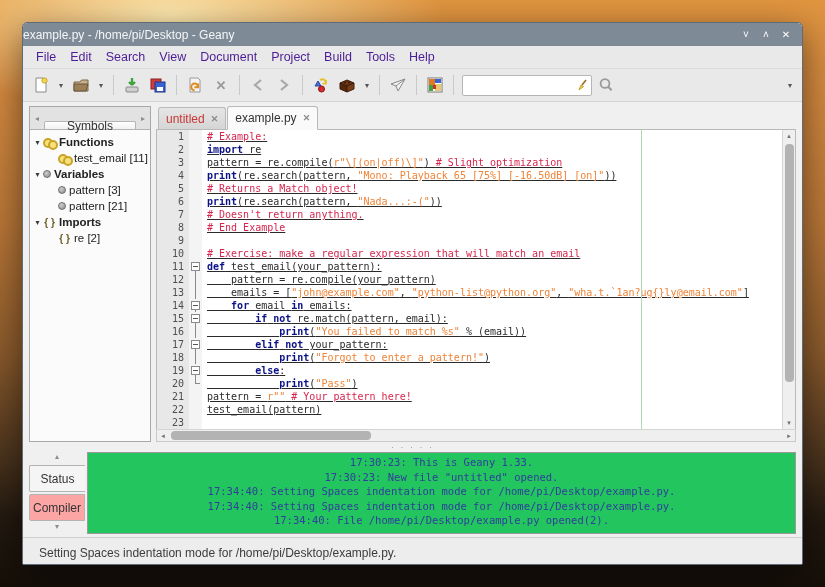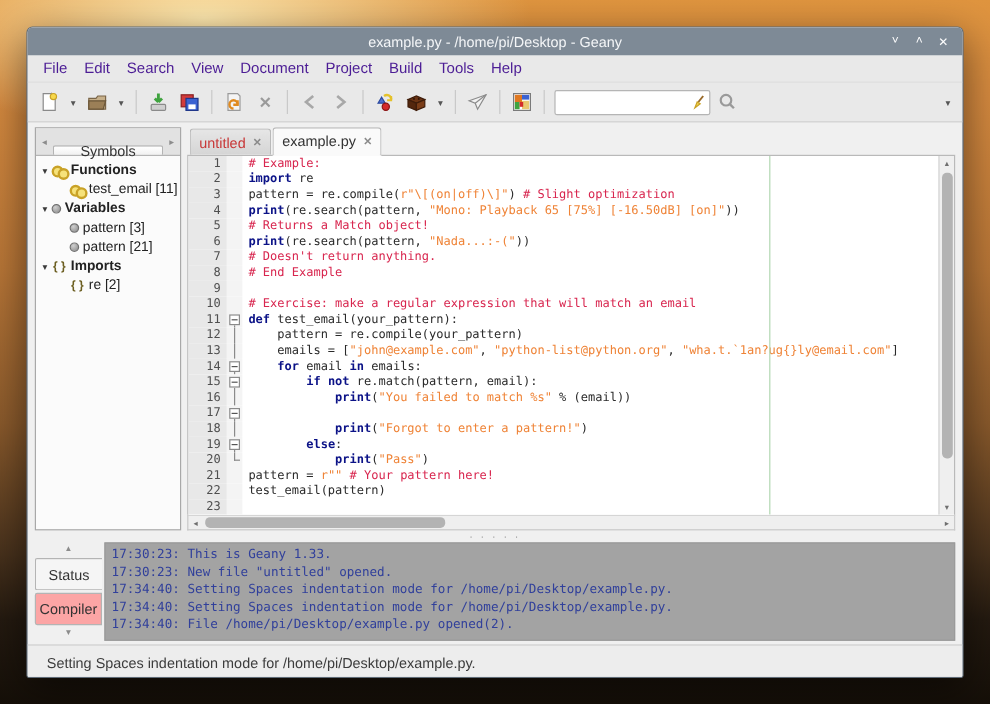--- a/index.html
+++ b/index.html
@@ -11,21 +11,21 @@
       linear-gradient(180deg,#e0953f 0%,#d4893f 14%,#b87637 38%,#8a5a2c 60%,#4a331d 78%,#241a10 88%,#150f08 100%);
   }
   .window {
     position:absolute; left:22px; top:22px; width:781px; height:543px;
     background:#f0f0f0; border:1px solid #5f6b77; border-radius:5px 5px 2px 2px;
     box-shadow:0 10px 34px rgba(0,0,0,.5); display:flex; flex-direction:column; overflow:hidden;
   }
   
   .titlebar { height:23px; background:var(--c-titlebar,#7e8a96); border-radius:4px 4px 0 0;
     display:flex; align-items:center; color:#f4f6f8; font-size:12px; flex:0 0 auto; position:relative; }
-  .titlebar .title { position:absolute; left:0; right:0; text-align:center; }
+  .titlebar .title { position:absolute; left:0; right:0; }
   .win-controls { margin-left:auto; display:flex; gap:4px; padding-right:8px; z-index:1; }
   .win-btn { width:16px; text-align:center; font-size:10px; color:#fff; cursor:default; }
   
   .menubar { height:23px; background:#e9e9e9; border-bottom:1px solid #dcdcdc; display:flex; align-items:center; padding-left:6px; flex:0 0 auto; }
   .menu-item { padding:2px 7px; font-size:12.5px; color:#4c1d95; }
   
   .toolbar { height:33px; background:#e9e9e9; border-bottom:1px solid #d2d2d2; display:flex; align-items:center; padding:0 6px; gap:2px; flex:0 0 auto; }
   .tbtn { width:24px; height:24px; display:flex; align-items:center; justify-content:center; border-radius:3px; }
   .tcaret { width:12px; height:24px; display:flex; align-items:center; justify-content:center; font-size:8px; color:#555; }
   .tsep { width:1px; height:20px; background:#c9c9c9; margin:0 4px; }
@@ -64,42 +64,42 @@
   .editor-body { flex:1; display:flex; background:#fff; position:relative; overflow:hidden; border-left:1px solid #b9b9b9; border-right:1px solid #b9b9b9; }
   .code-rows { flex:1; font-family:"DejaVu Sans Mono", monospace; font-size:10px; line-height:13px; overflow:hidden; position:relative; }
   .crow { display:flex; height:13px; white-space:pre; }
   .lnum { flex:0 0 32px; background:#e8e8e8; color:#4f4f4f; text-align:right; padding-right:5px; }
   .fold { flex:0 0 13px; background:#f4f4f4; position:relative; }
   .fold .fline { position:absolute; left:6px; top:0; bottom:0; width:1px; background:#8a8a8a; }
   .fold .fline.half { bottom:6px; }
   .fold .fbox { position:absolute; left:2px; top:2px; width:9px; height:9px; border:1px solid #8a8a8a; background:#fff; }
   .fold .fbox::after { content:""; position:absolute; left:1px; right:1px; top:3px; height:1px; background:#555; }
   .fold .fstub { position:absolute; left:6px; top:6px; width:5px; height:1px; background:#8a8a8a; }
-  .ctext { padding-left:5px; color:var(--c-text,#2a2a2a); }
+  .ctext { padding-left:5px; color:var(--c-text,#2a2a2a);text-decoration:underline; }
   .ctext .k { color:var(--c-keyword,#00007f); font-weight:bold; }
   .ctext .s { color:var(--c-string,#ef8336); }
   .ctext .c { color:var(--c-comment,#d8254e); }
   .margin-line { position:absolute; left:484px; top:0; bottom:0; width:1px; background:var(--c-marginline,#b2d7b2); }
   
   .vscroll { flex:0 0 13px; background:#efefef; border-left:1px solid #d5d5d5; display:flex; flex-direction:column; align-items:center; }
   .vscroll .arr,.hscroll .arr { font-size:7px; color:#6f6f6f; height:12px; width:12px; display:flex; align-items:center; justify-content:center; flex:0 0 auto; }
   .vthumb { width:9px; flex:0 0 238px; background:#b3b3b3; border-radius:4px; margin-top:2px; }
   .hscroll { height:13px; background:#efefef; border:1px solid #c9c9c9; border-top:1px solid #d5d5d5; display:flex; align-items:center; flex:0 0 auto; }
   .hthumb { height:9px; width:200px; background:#b3b3b3; border-radius:4px; margin-left:2px; }
   
   .splitter { flex:0 0 9px; display:flex; align-items:center; justify-content:center; color:#9a9a9a; font-size:9px; letter-spacing:2px; }
   
   .message-area { flex:0 0 82px; display:flex; padding:0 6px; gap:2px; }
   .msg-tabs { width:56px; display:flex; flex-direction:column; align-items:stretch; }
   .msg-arrow { height:12px; text-align:center; font-size:8px; color:#8c8c8c; }
   .msg-tab { flex:1; display:flex; align-items:center; justify-content:center; font-size:12px; color:#333;
     border:1px solid #b4b4b4; background:#fca5a5; border-radius:2px 0 0 2px; margin:1px 0; }
   .msg-tab.active { background:#f5f5f5; border-right:none; }
-  .msg-body { flex:1; background:#a3a3a3; border:1px solid #9a9a9a; font-family:"DejaVu Sans Mono", monospace;
-    font-size:10.5px; line-height:14.5px; color:var(--c-message,#31409b); padding:2px 5px; overflow:hidden; }
+  .msg-body { flex:1; background:#22c55e; border:1px solid #9a9a9a; font-family:"DejaVu Sans Mono", monospace;
+    font-size:10.5px; line-height:14.5px; color:var(--c-message,#31409b); padding:2px 5px; overflow:hidden;text-align:center; }
   
   .statusbar { flex:0 0 30px; margin-top:3px; background:#ededed; border-top:1px solid #d0d0d0;
     display:flex; align-items:center; font-size:12px; color:#3c3c3c; padding-left:16px; }
 </style>
 </head>
 <body>
 
 <div class="desktop">
   <div class="window">
 
@@ -294,21 +294,21 @@
               <div class="crow"><span class="lnum">7</span><span class="fold"></span><span class="ctext"><span class="c"># Doesn't return anything.</span></span></div>
               <div class="crow"><span class="lnum">8</span><span class="fold"></span><span class="ctext"><span class="c"># End Example</span></span></div>
               <div class="crow"><span class="lnum">9</span><span class="fold"></span><span class="ctext"></span></div>
               <div class="crow"><span class="lnum">10</span><span class="fold"></span><span class="ctext"><span class="c"># Exercise: make a regular expression that will match an email</span></span></div>
               <div class="crow"><span class="lnum">11</span><span class="fold"><span class="fline" style="top: 11px;"></span><span class="fbox"></span></span><span class="ctext"><span class="k">def</span><span> test_email(your_pattern):</span></span></div>
               <div class="crow"><span class="lnum">12</span><span class="fold"><span class="fline"></span></span><span class="ctext"><span>    pattern = re.compile(your_pattern)</span></span></div>
               <div class="crow"><span class="lnum">13</span><span class="fold"><span class="fline"></span></span><span class="ctext"><span>    emails = [</span><span class="s">"john@example.com"</span><span>, </span><span class="s">"python-list@python.org"</span><span>, </span><span class="s">"wha.t.`1an?ug{}ly@email.com"</span><span>]</span></span></div>
               <div class="crow"><span class="lnum">14</span><span class="fold"><span class="fline" style="top: 11px;"></span><span class="fbox"></span></span><span class="ctext"><span>    </span><span class="k">for</span><span> email </span><span class="k">in</span><span> emails:</span></span></div>
               <div class="crow"><span class="lnum">15</span><span class="fold"><span class="fline" style="top: 11px;"></span><span class="fbox"></span></span><span class="ctext"><span>        </span><span class="k">if</span><span> </span><span class="k">not</span><span> re.match(pattern, email):</span></span></div>
               <div class="crow"><span class="lnum">16</span><span class="fold"><span class="fline"></span></span><span class="ctext"><span>            </span><span class="k">print</span><span>(</span><span class="s">"You failed to match %s"</span><span> % (email))</span></span></div>
-              <div class="crow"><span class="lnum">17</span><span class="fold"><span class="fline" style="top: 11px;"></span><span class="fbox"></span></span></div>
+              <div class="crow"><span class="lnum">17</span><span class="fold"><span class="fline" style="top: 11px;"></span><span class="fbox"></span></span><span class="ctext"><span>        </span><span class="k">elif</span><span> </span><span class="k">not</span><span> your_pattern:</span></span></div>
               <div class="crow"><span class="lnum">18</span><span class="fold"><span class="fline"></span></span><span class="ctext"><span>            </span><span class="k">print</span><span>(</span><span class="s">"Forgot to enter a pattern!"</span><span>)</span></span></div>
               <div class="crow"><span class="lnum">19</span><span class="fold"><span class="fline" style="top: 11px;"></span><span class="fbox"></span></span><span class="ctext"><span>        </span><span class="k">else</span><span>:</span></span></div>
               <div class="crow"><span class="lnum">20</span><span class="fold"><span class="fline half"></span><span class="fstub"></span></span><span class="ctext"><span>            </span><span class="k">print</span><span>(</span><span class="s">"Pass"</span><span>)</span></span></div>
               <div class="crow"><span class="lnum">21</span><span class="fold"></span><span class="ctext"><span>pattern = </span><span class="s">r""</span><span> </span><span class="c"># Your pattern here!</span></span></div>
               <div class="crow"><span class="lnum">22</span><span class="fold"></span><span class="ctext"><span>test_email(pattern)</span></span></div>
               <div class="crow"><span class="lnum">23</span><span class="fold"></span><span class="ctext"></span></div>
             </div>
           <div class="vscroll">
             <span class="arr">▴</span>
             <span class="vthumb"></span>

